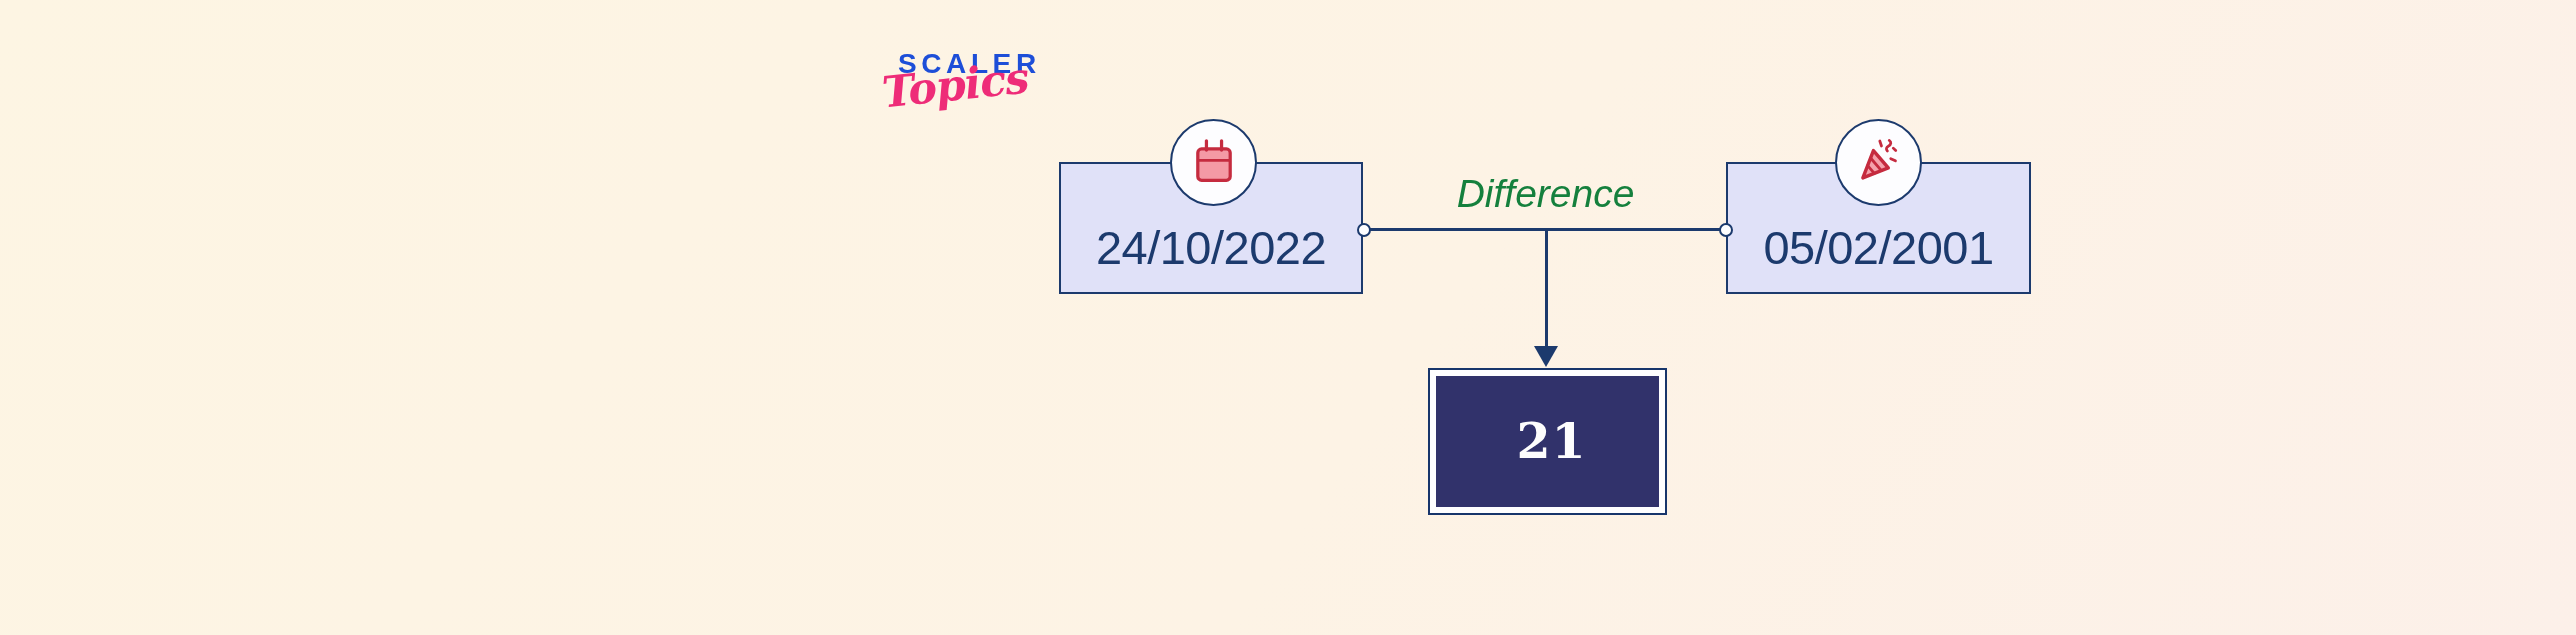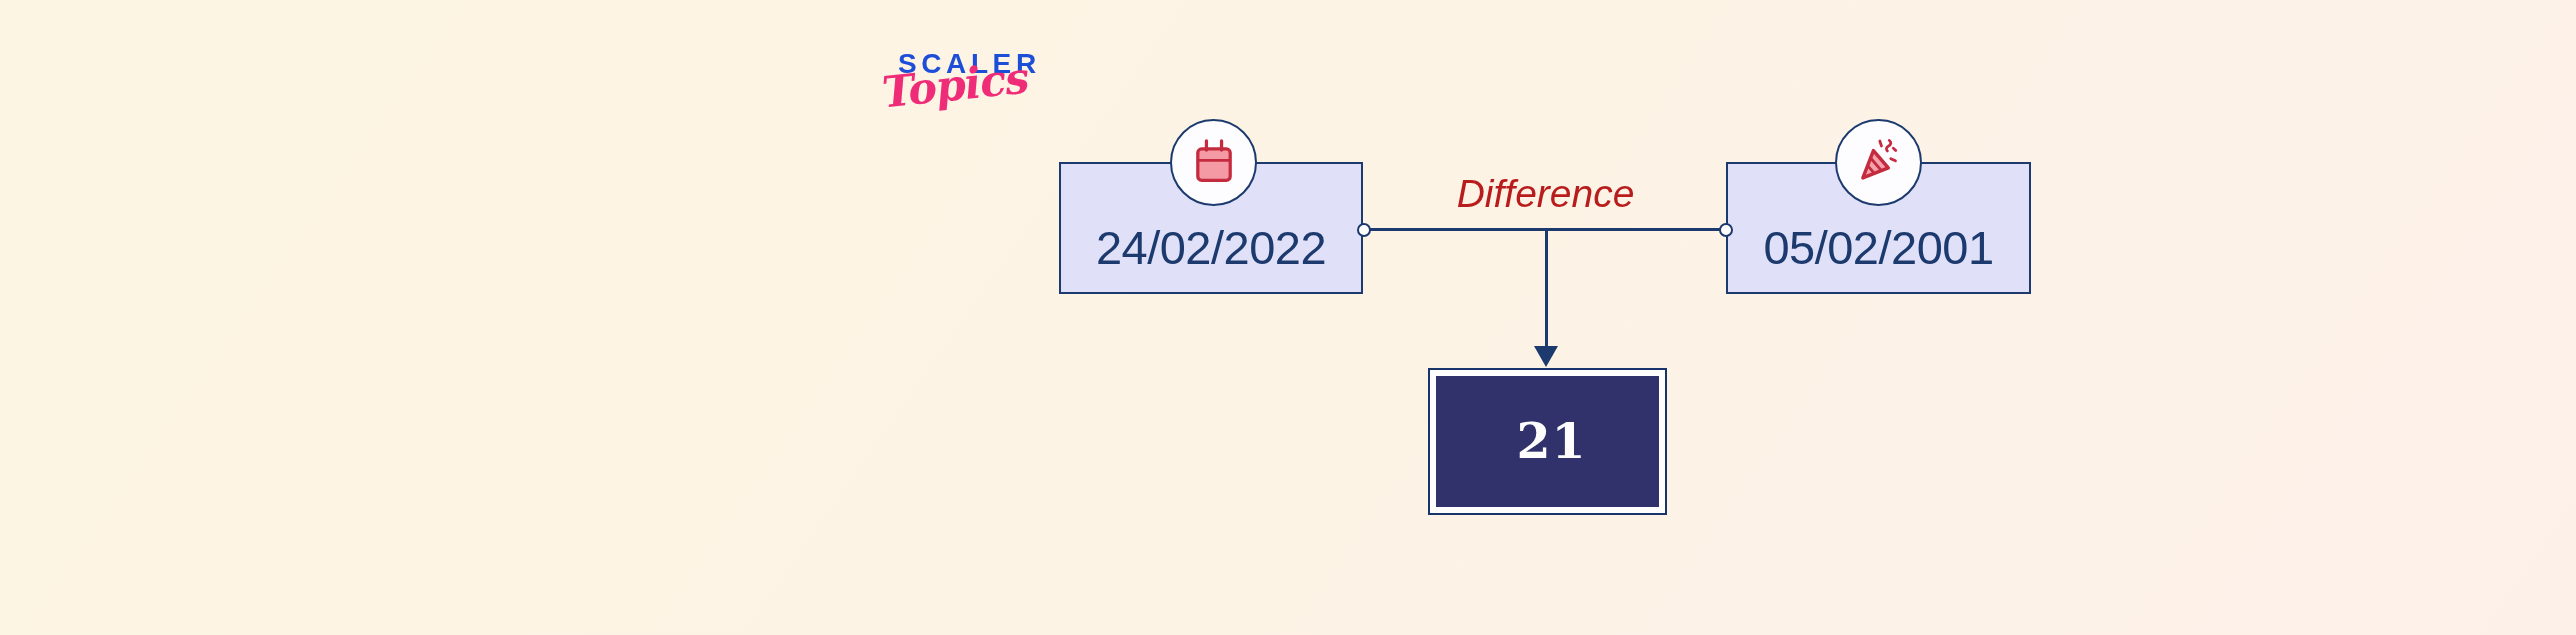--- a/index.html
+++ b/index.html
@@ -109,21 +109,21 @@
   .port.left  { left: 1357px; }
   .port.right { left: 1719px; }
 
   .relation-label {
     left: 1391px; top: 174px;
     width: 309px;
     text-align: center;
     font-style: italic;
     font-size: 39px;
     line-height: 1;
-    color: #b91c1c;
+    color: #15803d;
     z-index: 2;
   }
 
   
   .result-box {
     left: 1428px; top: 368px;
     width: 239px; height: 147px;
     box-sizing: border-box;
     background: #fefeff;
     border: 2.1px solid #17356b;
@@ -153,21 +153,21 @@
 <div class="abs logo-wordmark">SCALER</div>
 <div class="abs logo-script">Topics</div>
 
 <div class="abs h-line"></div>
 <div class="abs v-line"></div>
 <div class="abs arrow-head"></div>
 
 <div class="abs relation-label">Difference</div>
 
 <div class="abs date-box left">
-  <div class="date-label">24/02/2022</div>
+  <div class="date-label">24/10/2022</div>
 </div>
 
 <div class="abs date-box right">
   <div class="date-label">05/02/2001</div>
 </div>
 
 <div class="abs port left"></div>
 <div class="abs port right"></div>
 
 <div class="abs icon-circle c1">

